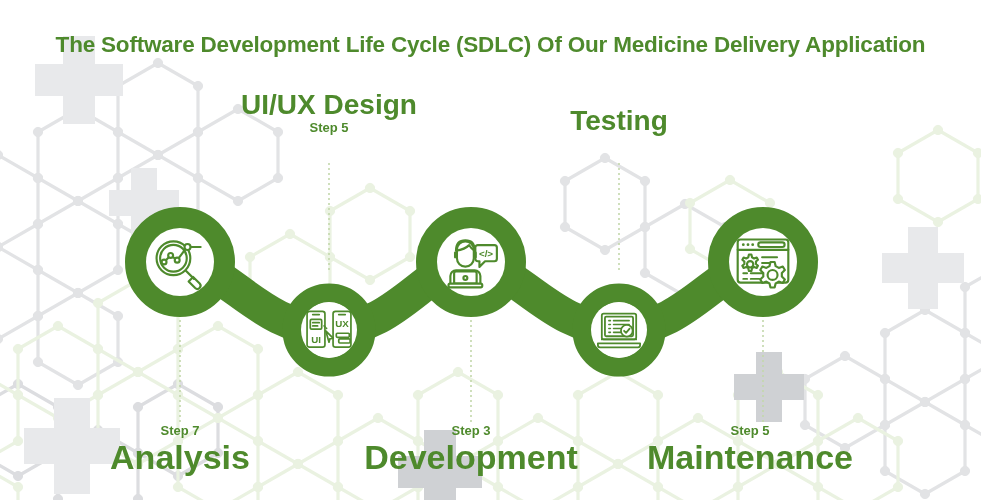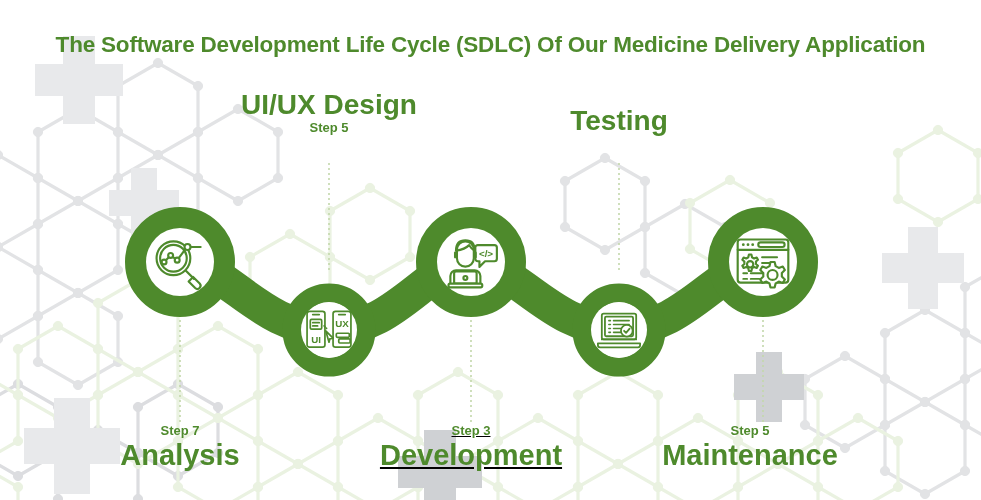--- a/index.html
+++ b/index.html
@@ -53,21 +53,21 @@
     font-weight: bold;
     line-height: 1.05;
   }
   .step-block .step {
     color: #4e8a2c;
     font-weight: bold;
     font-size: 13px;
     line-height: 1.1;
   }
   .name-top { font-size: 28px; }
-  .name-bottom { font-size: 29px; }
+  .name-bottom { font-size: 34px; }
 
   .above .name  { margin-bottom: 2px; }
   .above .step  { margin-top: 0; }
   .below .step  { margin-bottom: 2px; }
 </style>
 </head>
 <body>
 
 <div id="stage">
 
@@ -299,21 +299,21 @@
   <div class="step-block below" style="left:80px; top:424px; width:200px;">
     <div class="step">Step 7</div>
     <div class="name name-bottom">Analysis</div>
   </div>
 
   <div class="step-block above" style="left:229px; top:90px; width:200px;">
     <div class="name name-top">UI/UX Design</div>
     <div class="step">Step 5</div>
   </div>
 
-  <div class="step-block below" style="left:351px; top:424px; width:240px;text-decoration:underline;">
+  <div class="step-block below" style="left:351px; top:424px; width:240px;">
     <div class="step">Step 3</div>
     <div class="name name-bottom">Development</div>
   </div>
 
   <div class="step-block above" style="left:519px; top:106px; width:200px;">
     <div class="name name-top">Testing</div>
   </div>
 
   <div class="step-block below" style="left:630px; top:424px; width:240px;">
     <div class="step">Step 5</div>

